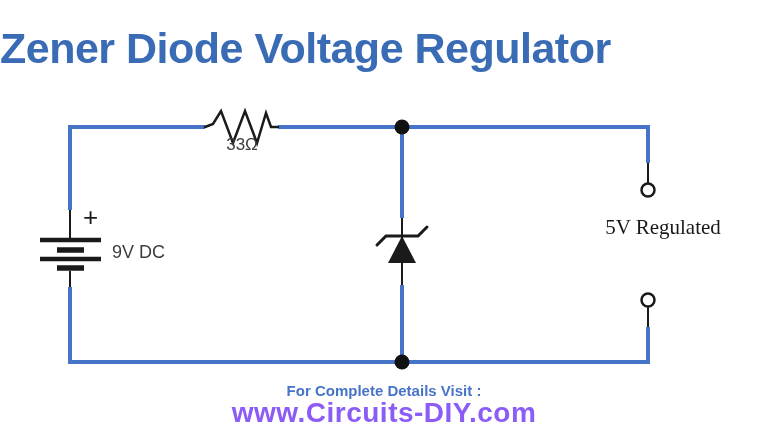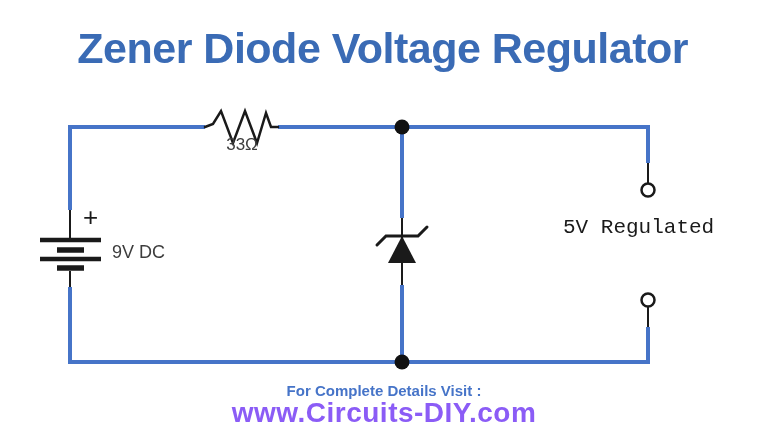--- a/index.html
+++ b/index.html
@@ -13,21 +13,21 @@
     width: 768px;
     height: 446px;
     background: #ffffff;
     overflow: hidden;
   }
   .page-title {
     position: absolute;
     top: 24px;
     left: 0;
     width: 688px;
-    text-align: right;
+    text-align: left;
     font-size: 43px;
     font-weight: bold;
     letter-spacing: -0.5px;
     color: #3a6bb5;
     font-family: "Liberation Sans", sans-serif;
   }
   .circuit-svg {
     position: absolute;
     top: 0;
     left: 0;
@@ -62,25 +62,25 @@
     left: 238px;
     width: 160px;
     text-align: center;
     font-size: 19px;
     line-height: 30px;
   }
   .output-label {
     top: 208px;
     left: 563px;
     width: 200px;
-    text-align: left;
+    text-align: center;
     font-size: 21px;
     line-height: 39px;
     color: #1a1a1a;
-    font-family: Liberation Mono, monospace;
+    font-family: Liberation Serif, serif;
   }
   .footer {
     position: absolute;
     left: 0;
     width: 768px;
     text-align: center;
   }
   .footer-visit {
     top: 382px;
     font-size: 15px;

